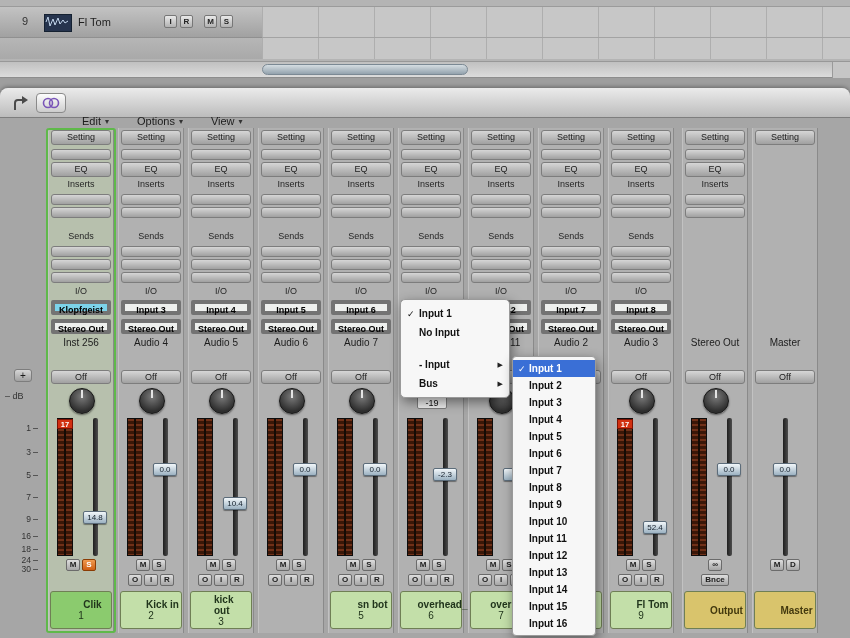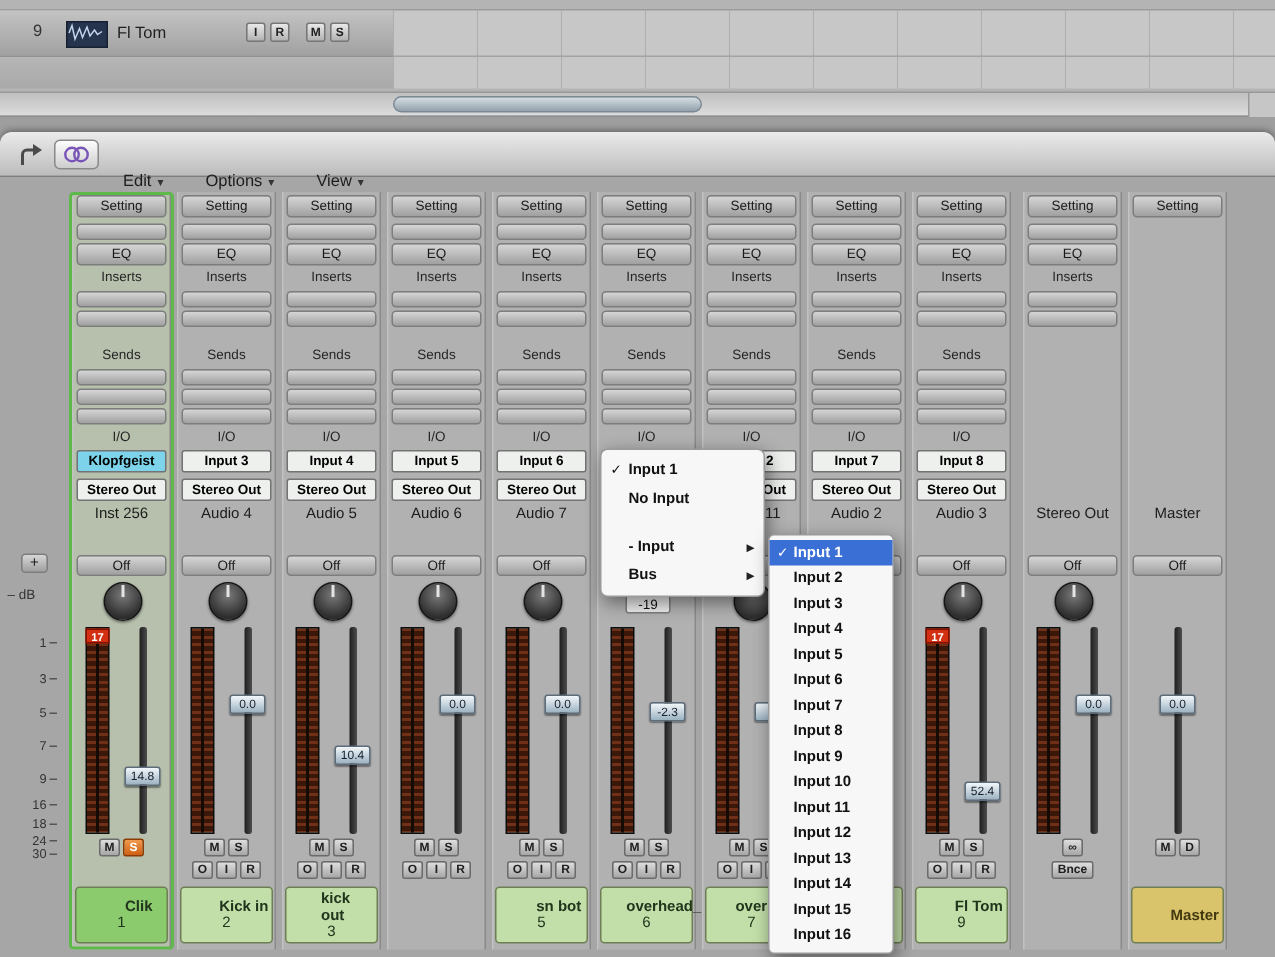--- a/index.html
+++ b/index.html
@@ -45,21 +45,21 @@
   #db-label{position:absolute;left:5px;top:303px;font-size:9px;color:#333;}
   .mark{position:absolute;left:2px;width:36px;display:flex;align-items:center;justify-content:flex-end;gap:2px;
      font-size:8.5px;color:#333;}
   .tick{display:inline-block;width:5px;height:1px;background:#555;}
   
   .strip{position:absolute;top:40px;width:66px;height:505px;background:#b1b1b1;box-sizing:border-box;
      border-left:1px solid #c2c2c2;border-right:1px solid #8a8a8a;}
   .strip.sel{background:#b7c0ad;}
   .btn3d{position:absolute;left:2px;width:60px;background:linear-gradient(#d6d6d6,#a0a0a0);
      border:1px solid #7d7d7d;border-radius:3px;font-size:9px;color:#1a1a1a;text-align:center;box-sizing:border-box;}
-  .io-slot{position:absolute;left:2px;width:60px;height:15px;background:#eef0ee;border:1px solid #737373;
+  .io-slot{position:absolute;left:2px;width:60px;height:15px;background:#eef0ee;border:4px solid #737373;
      border-radius:2px;font-weight:bold;font-size:9px;text-align:center;box-sizing:border-box;color:#000;}
   .sec-label{position:absolute;left:0;width:100%;text-align:center;font-size:9px;color:#262626;}
   .name-label{position:absolute;left:0;width:100%;text-align:center;font-size:10px;color:#1c1c1c;}
   .knob{position:absolute;left:20px;width:26px;height:26px;border-radius:50%;
      background:radial-gradient(circle at 50% 32%,#7a7a7a,#2e2e2e 72%);border:1px solid #161616;
      box-shadow:0 1px 2px rgba(0,0,0,.5);box-sizing:border-box;}
   .knob::after{content:"";position:absolute;left:50%;top:1px;width:2px;height:8px;margin-left:-1px;background:#e4e4e4;}
   .readout{position:absolute;left:18px;width:30px;height:13px;background:#ececec;border:1px solid #7d7d7d;
      border-radius:2px;font-size:9px;line-height:12px;text-align:center;color:#111;box-sizing:border-box;}
   .meter{position:absolute;left:8px;top:290px;width:16px;height:138px;border:1px solid #0c0c0c;box-sizing:border-box;
@@ -505,20 +505,23 @@
         <div class="knob" style="top: 260px;"></div>
         <div class="meter"></div>
         <div class="fader-track" style="left: 44px;"></div>
         <div class="fader-cap" style="left: 34px; top: 335px;">0.0</div>
         <div class="btn-row" style="top: 431px;">
           <div class="mini-btn">∞</div>
         </div>
         <div class="btn-row" style="top: 446px;">
           <div class="mini-btn" style="min-width: 28px;">Bnce</div>
         </div>
+        <div class="track-label" style="background: rgb(217, 196, 108); color: rgb(67, 57, 14);">
+          <span class="tn">Output</span>
+        </div>
       </div>
       <div class="strip" style="left: 752px;">
         <div class="btn3d" style="top: 2px; height: 15px; line-height: 13px;">Setting</div>
         <div class="name-label" style="top: 209px;">Master</div>
         <div class="btn3d" style="top: 242px; height: 14px; line-height: 12px;">Off</div>
         <div class="fader-track" style="left: 30px;"></div>
         <div class="fader-cap" style="left: 20px; top: 335px;">0.0</div>
         <div class="btn-row" style="top: 431px;">
           <div class="mini-btn">M</div>
           <div class="mini-btn">D</div>

